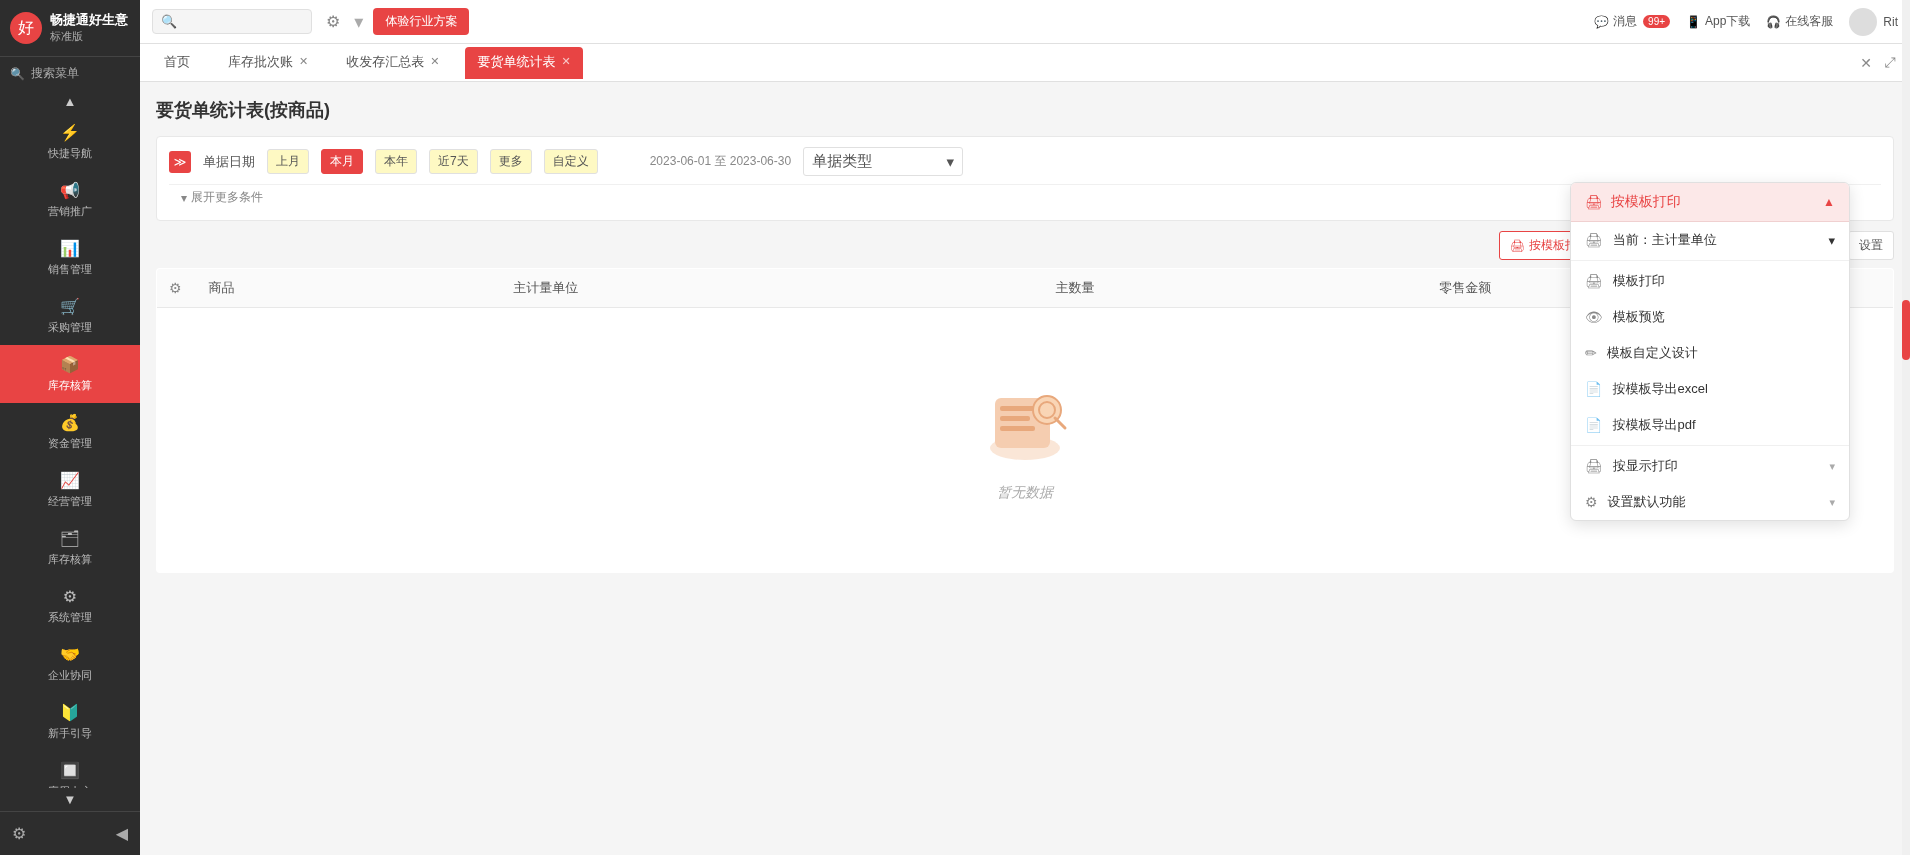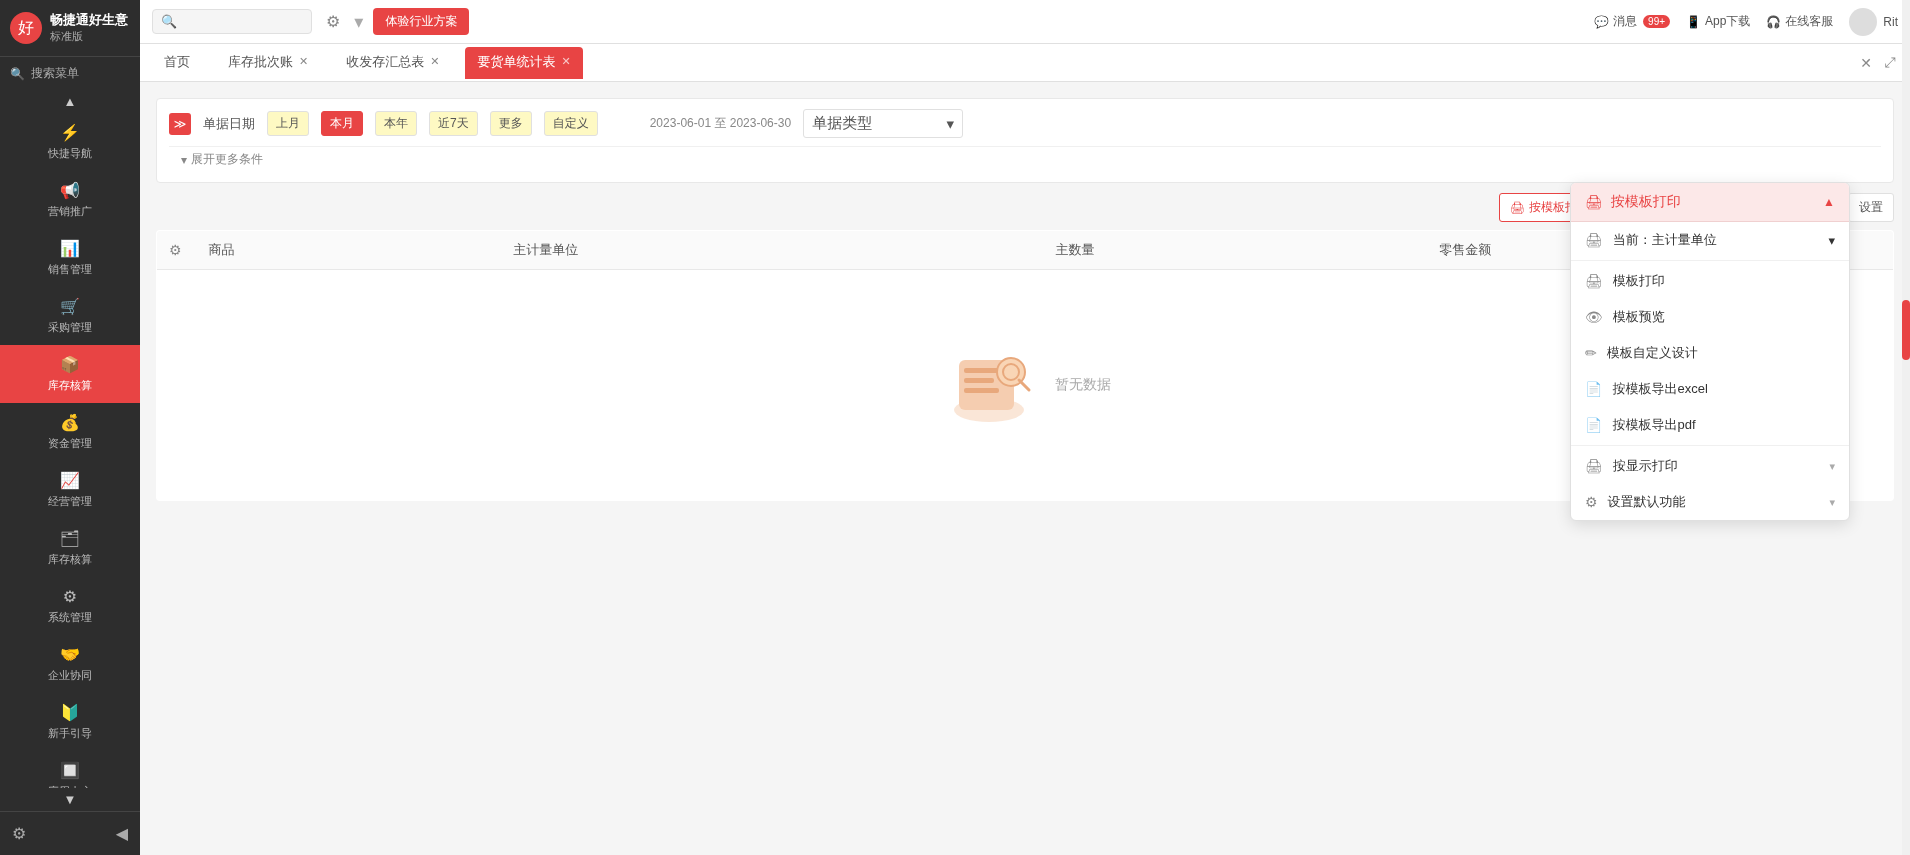--- a/index.html
+++ b/index.html
@@ -364,27 +364,28 @@
     }
     .table-settings-icon {
       color: #888;
       cursor: pointer;
       font-size: 14px;
     }
 
     
     .empty-state {
       display: flex;
-      flex-direction: row;
+      flex-direction: column;
       align-items: center;
       justify-content: center;
       padding: 60px 20px;
       color: #aaa;
       font-size: 14px;
       gap: 16px;
+      font-style: italic;
     }
 
     
     .print-dropdown {
       position: absolute;
       top: 100px;
       right: 60px;
       background: #fff;
       border: 1px solid #e0e0e0;
       border-radius: 6px;
@@ -576,20 +577,21 @@
       <span>要货单统计表</span>
       <span class="close-icon">✕</span>
     </div>
     <div class="tabs-window-controls">
       <div class="window-btn">✕</div>
       <div class="window-btn">⤢</div>
     </div>
   </div>
 
   <div class="content-area">
+    <div class="page-title">要货单统计表(按商品)</div>
 
     <div class="filter-bar">
       <div class="filter-row">
         <button class="filter-toggle-btn">≫</button>
         <span class="filter-label">单据日期</span>
         <button class="date-btn">上月</button>
         <button class="date-btn active">本月</button>
         <button class="date-btn">本年</button>
         <button class="date-btn">近7天</button>
         <button class="date-btn">更多</button>

